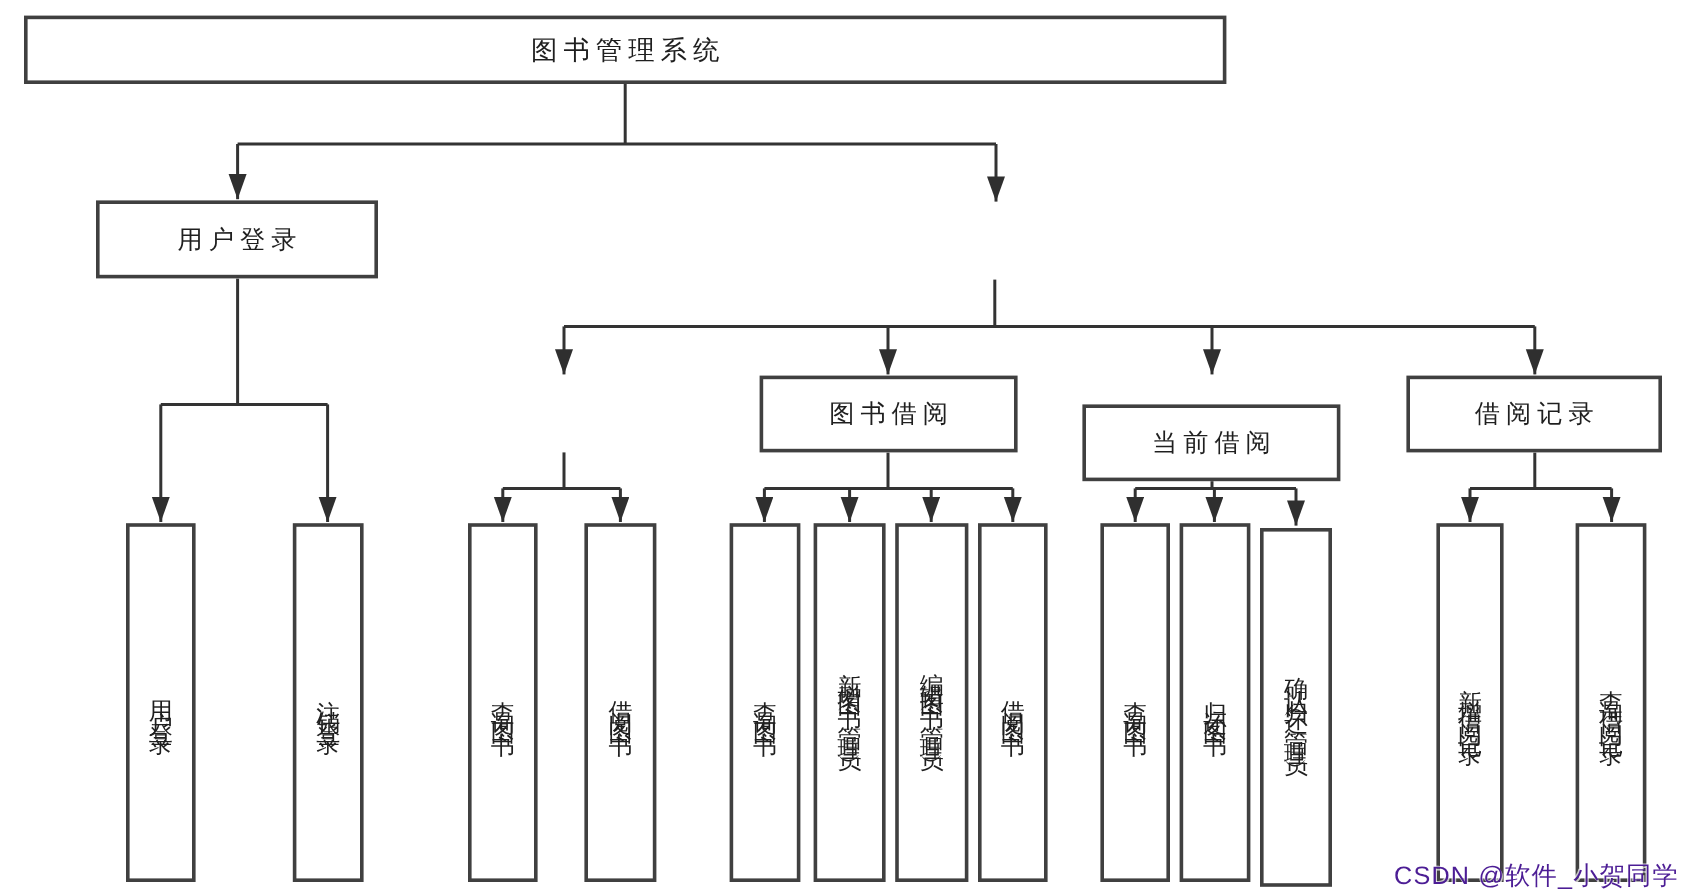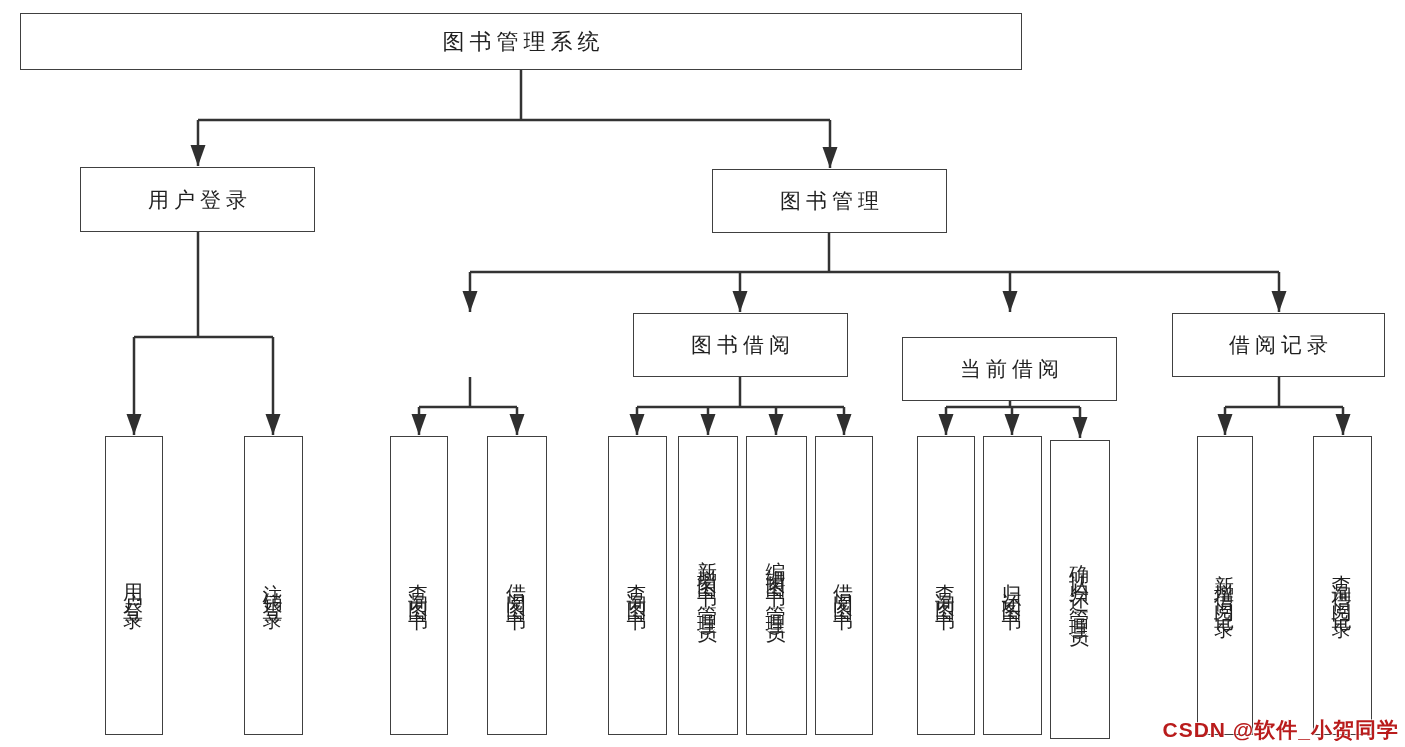--- a/index.html
+++ b/index.html
@@ -7,21 +7,21 @@
     position:relative;
     width:1405px;height:747px;
     background:#ffffff;
     font-family:"Liberation Sans", sans-serif;
     overflow:hidden;
   }
   #edges{position:absolute;left:0;top:0;pointer-events:none;}
   .box{
     position:absolute;
     box-sizing:border-box;
-    border:1px solid #404040;
+    border:3px solid #404040;
     background:#ffffff;
     display:flex;
     align-items:center;
     justify-content:center;
     color:#1f1f1f;
   }
   .h-label{
     font-size:21px;
     letter-spacing:5px;
     text-indent:5px;
@@ -34,25 +34,24 @@
     font-size:20px;
     letter-spacing:9px;
     white-space:nowrap;
   }
   #watermark{
     position:absolute;
     right:6px;
     bottom:3px;
     font-size:21px;
     letter-spacing:1px;
-    color:#b91c1c;
+    color:#4c1d95;
     z-index:5;
     text-shadow:1px 1px 0 rgba(255,255,255,.7), -1px -1px 0 rgba(255,255,255,.7);
     white-space:nowrap;
-    font-weight:bold;
   }
 </style>
 </head>
 <body>
 
 <div id="canvas">
 
   <svg id="edges" width="1405" height="747" viewBox="0 0 1405 747">
     <defs>
       <marker id="arrow" markerUnits="userSpaceOnUse" markerWidth="26" markerHeight="18" refX="21" refY="7.5" orient="auto">
@@ -103,23 +102,20 @@
     </g>
   </svg>
 
   <div class="box" style="left:20px;top:13px;width:1002px;height:57px;">
     <span class="h-label root-label">图书管理系统</span>
   </div>
 
   <div class="box" style="left:80px;top:167px;width:235px;height:65px;">
     <span class="h-label">用户登录</span>
   </div>
-  <div class="box" style="left:712px;top:169px;width:235px;height:64px;">
-    <span class="h-label">图书管理</span>
-  </div>
 
   <div class="box" style="left:633px;top:313px;width:215px;height:64px;">
     <span class="h-label">图书借阅</span>
   </div>
   <div class="box" style="left:902px;top:313px;width:215px;height:64px;margin-top:24px;">
     <span class="h-label">当前借阅</span>
   </div>
   <div class="box" style="left:1172px;top:313px;width:213px;height:64px;">
     <span class="h-label">借阅记录</span>
   </div>

